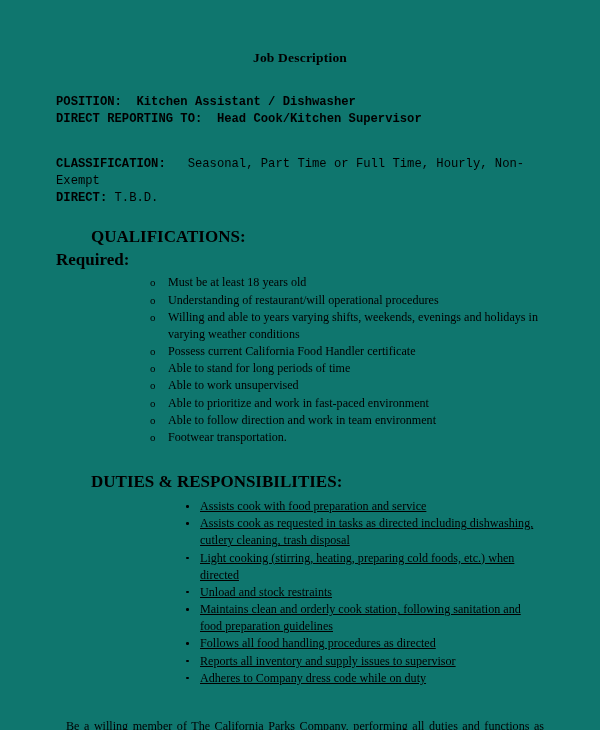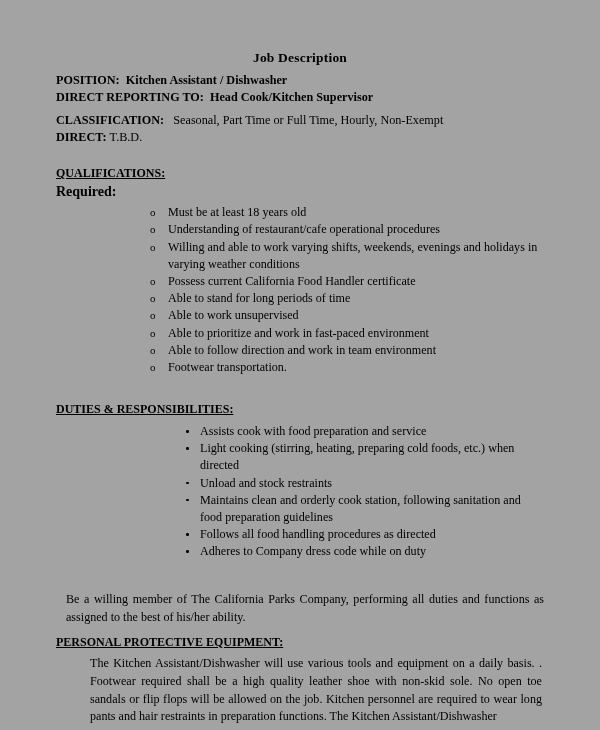--- a/index.html
+++ b/index.html
@@ -13,52 +13,53 @@
     overflow: hidden;
     font-family: "Liberation Serif", serif;
     color: #000000;
   }
   .page {
     position: relative;
     width: 600px;
     height: 730px;
     box-sizing: border-box;
     padding: 40px 56px 0 56px;
-    background: #a3a3a3;
+    background: #0f766e;
   }
   .doc-title {
     text-align: center;
     font-weight: bold;
     font-size: 13.5px;
     margin: 10px 0 0 0;
     letter-spacing: 0.2px;
   }
   .block {
-    margin-top: 6px;
+    margin-top: 28px;
     font-size: 12.2px;
     line-height: 1.35;
+    font-family: Liberation Mono, monospace;
   }
   .line {
     font-size: 12.2px;
     line-height: 1.4;
   }
   .b {
     font-weight: bold;
   }
   .section-head {
     font-weight: bold;
-    text-decoration: underline;
-    font-size: 12px;
+    font-size: 17px;
+    margin-left: 35px;
   }
   .section-head-wrap {
     margin-top: 20px;
   }
   .sub-head {
     font-weight: bold;
-    font-size: 14px;
+    font-size: 17px;
     margin-top: 3px;
   }
   ul.circle-list {
     list-style: none;
     margin: 4px 0 10px 0;
     padding: 0 0 0 94px;
   }
   ul.circle-list > li {
     position: relative;
     font-size: 12.1px;
@@ -71,20 +72,21 @@
     position: absolute;
     left: 0;
     top: 0;
     font-size: 11px;
     line-height: 1.48;
   }
   ul.dot-list {
     list-style: none;
     margin: 6px 0 12px 0;
     padding: 0 0 0 128px;
+    text-decoration: underline;
   }
   ul.dot-list > li {
     position: relative;
     font-size: 12.1px;
     line-height: 1.42;
     padding-left: 16px;
     margin: 0;
     padding-right: 8px;
   }
   ul.dot-list > li::before {
@@ -139,39 +141,41 @@
     <div class="line">
       <span class="b">DIRECT:</span><span>&nbsp;</span><span>T.B.D.</span>
     </div>
   </div>
 
   <div class="section-head-wrap">
     <div class="section-head">QUALIFICATIONS:</div>
     <div class="sub-head">Required:</div>
     <ul class="circle-list">
       <li>Must be at least 18 years old</li>
-      <li>Understanding of restaurant/cafe operational procedures</li>
-      <li>Willing and able to work varying shifts, weekends, evenings and holidays in varying weather conditions</li>
+      <li>Understanding of restaurant/will operational procedures</li>
+      <li>Willing and able to years varying shifts, weekends, evenings and holidays in varying weather conditions</li>
       <li>Possess current California Food Handler certificate</li>
       <li>Able to stand for long periods of time</li>
       <li>Able to work unsupervised</li>
       <li>Able to prioritize and work in fast-paced environment</li>
       <li>Able to follow direction and work in team environment</li>
       <li>Footwear transportation.</li>
     </ul>
   </div>
 
   <div class="section-head-wrap" style="margin-top:26px;">
     <div class="section-head">DUTIES &amp; RESPONSIBILITIES:</div>
     <ul class="dot-list">
       <li>Assists cook with food preparation and service</li>
+      <li>Assists cook as requested in tasks as directed including dishwashing, cutlery cleaning, trash disposal</li>
       <li>Light cooking (stirring, heating, preparing cold foods, etc.) when directed</li>
       <li>Unload and stock restraints</li>
       <li>Maintains clean and orderly cook station, following sanitation and food preparation guidelines</li>
       <li>Follows all food handling procedures as directed</li>
+      <li>Reports all inventory and supply issues to supervisor</li>
       <li>Adheres to Company dress code while on duty</li>
     </ul>
     <div class="para">Be a willing member of The California Parks Company, performing all duties and functions as assigned to the best of his/her ability.</div>
   </div>
 
   <div class="gap-small">
     <div class="section-head">PERSONAL PROTECTIVE EQUIPMENT:</div>
     <div class="para-indent">The Kitchen Assistant/Dishwasher will use various tools and equipment on a daily basis. . Footwear required shall be a high quality leather shoe with non-skid sole. No open toe sandals or flip flops will be allowed on the job.  Kitchen personnel are required to wear long pants and hair restraints in preparation functions.  The Kitchen Assistant/Dishwasher</div>
   </div>
 

